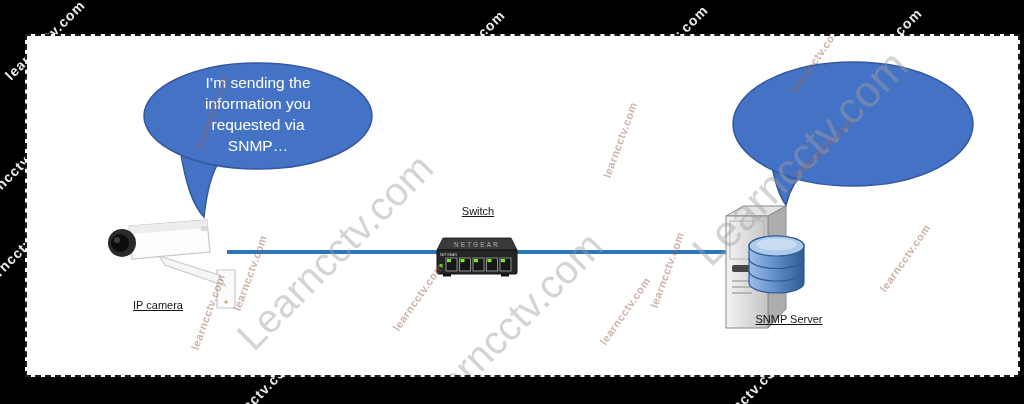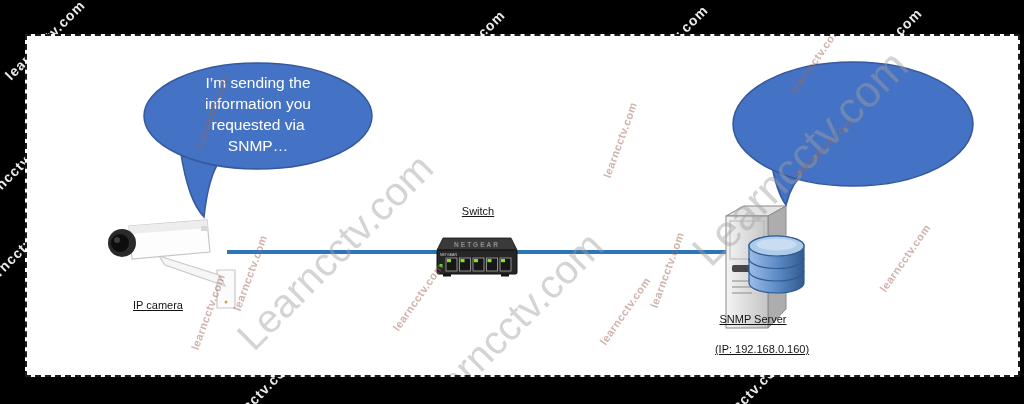--- a/index.html
+++ b/index.html
@@ -124,22 +124,21 @@
         <path d="M27,43 v37 a27.5,10 0 0 0 55,0 v-37 a27.5,10 0 0 0 -55,0 z" fill="url(#gd)" stroke="#2e5c94" stroke-width="1.2"></path>
         <path d="M27,55.5 a27.5,10 0 0 0 55,0" fill="none" stroke="#2e5c94" stroke-width="1.2"></path>
         <path d="M27,68 a27.5,10 0 0 0 55,0" fill="none" stroke="#2e5c94" stroke-width="1.2"></path>
         <ellipse cx="54.5" cy="43" rx="27.5" ry="10" fill="#aecbea" stroke="#2e5c94" stroke-width="1.2"></ellipse>
         <ellipse cx="54.5" cy="41.5" rx="20" ry="6" fill="#c9ddf2"></ellipse>
       </svg>
     </div>
 
     <div class="lbl" style="left:396px;top:169px;width:110px">Switch</div>
     <div class="lbl" style="left:51px;top:263px;width:160px">IP camera</div>
-    <div class="lbl" style="left:646px;top:277px;width:160px">SNMP Server</div>
-    <div class="lbl" style="left:635px;top:307px;width:200px">(IP: 192.168.0.160)</div>
+    <div class="lbl" style="left:682px;top:277px;width:160px">SNMP Server</div>
 
     <div class="bubble" style="left:85px;top:20px;width:262px;height:170px">
       <svg width="262" height="170" viewBox="0 0 262 170">
         <path d="M68,92 C74,132 82,150 92,161 C95,132 100,116 108,104 Z" fill="#4472C4" stroke="#35589E" stroke-width="1.5"></path>
         <ellipse cx="146" cy="60" rx="114" ry="53" fill="#4472C4" stroke="#35589E" stroke-width="1.5"></ellipse>
       </svg>
     </div>
     <div class="bubble-text" style="left:141px;top:36px;width:180px">I’m sending the
 information you
 requested via

